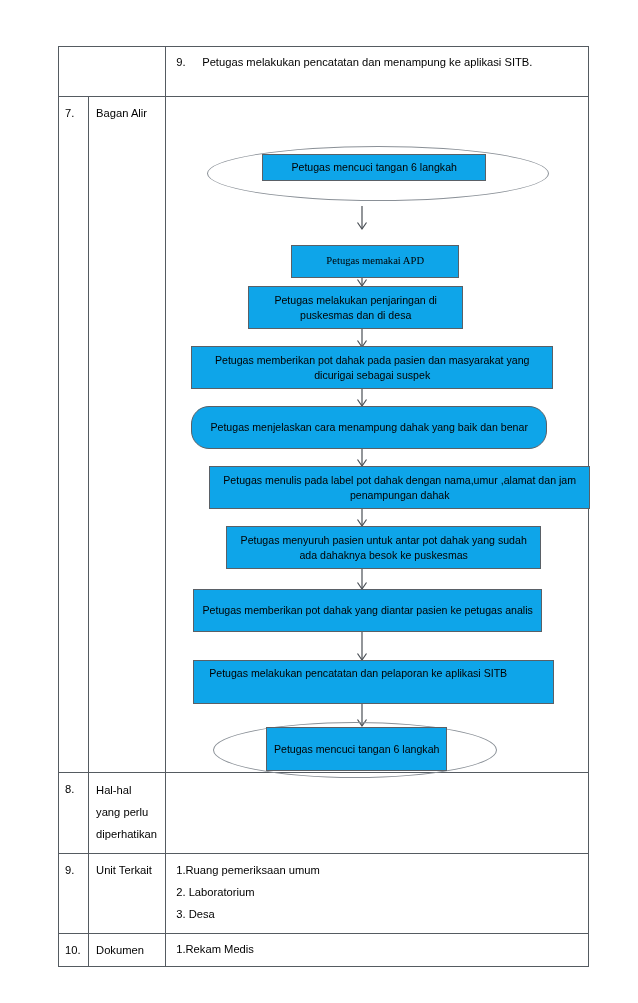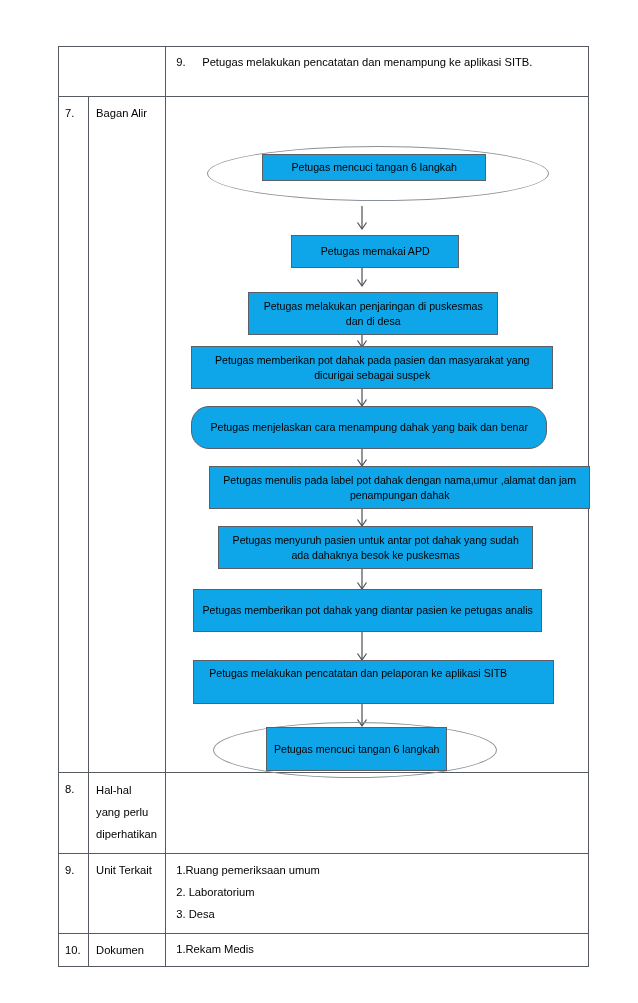--- a/index.html
+++ b/index.html
@@ -162,31 +162,31 @@
 
                 <path d="M196,606 L196,628"></path>
                 <path d="M191.5,622.5 L196,629 L200.5,622.5"></path>
               </g>
             </svg>
           </div>
 
           <div class="fc-ellipse" style="left:41px;top:49px;width:342px;height:55px;"></div>
           <div class="fc-box" style="left:96px;top:57px;width:224px;height:27px;">Petugas mencuci tangan 6 langkah</div>
 
-          <div class="fc-box" style="left:125px;top:138px;width:168px;height:33px;">Petugas memakai APD</div>
-
-          <div class="fc-box" style="left:82px;top:195px;width:250px;height:43px;">Petugas melakukan penjaringan di puskesmas dan di desa</div>
+          <div class="fc-box" style="left:125px;top:148px;width:168px;height:33px;font-family:Liberation Serif, serif;">Petugas memakai APD</div>
+
+          <div class="fc-box" style="left:82px;top:189px;width:215px;height:43px;">Petugas melakukan penjaringan di puskesmas dan di desa</div>
 
           <div class="fc-box" style="left:25px;top:249px;width:362px;height:43px;text-align:center;">Petugas memberikan pot dahak pada pasien dan masyarakat yang dicurigai sebagai suspek</div>
 
           <div class="fc-box" style="left:25px;top:309px;width:356px;height:43px;border-radius:18px;">Petugas menjelaskan cara menampung dahak yang baik dan benar</div>
 
           <div class="fc-box" style="left:15px;top:369px;width:381px;height:43px;margin-left:28px;">Petugas menulis pada label pot dahak dengan nama,umur ,alamat dan jam penampungan dahak</div>
 
-          <div class="fc-box" style="left:52px;top:429px;width:315px;height:43px;">Petugas menyuruh pasien untuk antar pot dahak yang sudah ada dahaknya besok ke puskesmas</div>
+          <div class="fc-box" style="left:60px;top:429px;width:315px;height:43px;">Petugas menyuruh pasien untuk antar pot dahak yang sudah ada dahaknya besok ke puskesmas</div>
 
           <div class="fc-box" style="left:27px;top:492px;width:349px;height:43px;">Petugas memberikan pot dahak yang diantar pasien ke petugas analis</div>
 
           <div class="fc-box left-align" style="left:27px;top:563px;width:361px;height:44px;">Petugas melakukan pencatatan dan pelaporan ke aplikasi SITB</div>
 
           <div class="fc-ellipse" style="left:47px;top:625px;width:284px;height:56px;"></div>
           <div class="fc-box" style="left:100px;top:630px;width:181px;height:44px;">Petugas mencuci tangan 6 langkah</div>
 
         </div>
       </td>

